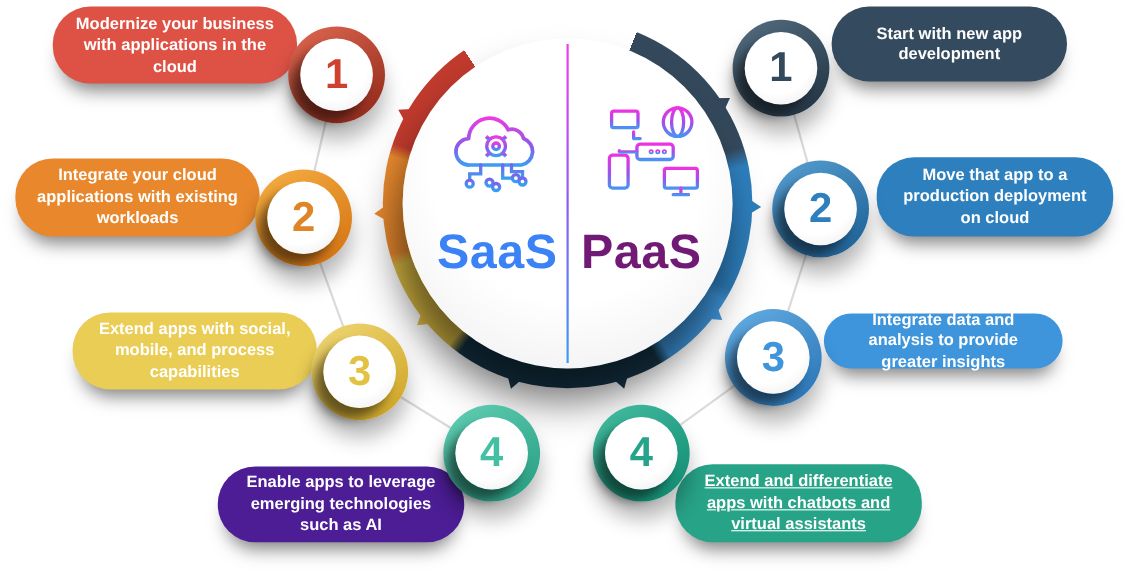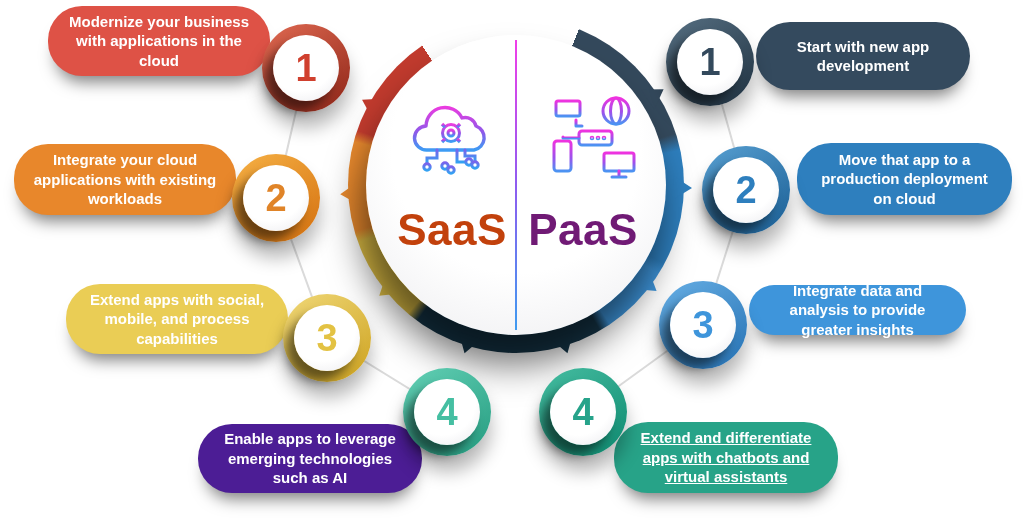--- a/index.html
+++ b/index.html
@@ -47,21 +47,21 @@
     box-shadow: -6px 30px 36px rgba(0,0,0,0.55);
   }
   .divider {
     position:absolute; left:515px; top:40px; width:2px; height:290px; z-index:4;
     background: linear-gradient(#F03EE8, #8E5CF0, #3E9BF0);
   }
   .half-label {
     position:absolute; z-index:4; width:150px; text-align:center;
     font-size:44px; font-weight:bold; letter-spacing:0.5px;
   }
-  .saas-label { left:377px; top:205px; color:#c2410c; }
+  .saas-label { left:377px; top:205px; color:#3b82f6; }
   .paas-label { left:508px; top:205px; color:#701a75; }
   .icon { position:absolute; z-index:4; }
   .saas-icon { left:403px; top:92px; }
   .paas-icon { left:546px; top:93px; }
 
   
   .badge {
     position:absolute; width:88px; height:88px; border-radius:50%;
     z-index:6; box-shadow: 0 16px 18px rgba(0,0,0,0.28);
   }
@@ -93,21 +93,21 @@
   .bubble {
     position:absolute; z-index:5; border-radius:34px; box-sizing:border-box;
     color:#ffffff; font-weight:bold; font-size:15px; line-height:1.3;
     display:flex; align-items:center; justify-content:center; text-align:center;
     padding:12px 16px; box-shadow: 0 14px 16px -8px rgba(0,0,0,0.5);
   }
   .bubble-l1 { left:48px;  top:6px;   width:222px; height:70px; background:#DE5246; }
   .bubble-l2 { left:14px;  top:144px; width:222px; height:71px; background:#E8872B; }
   .bubble-l3 { left:66px;  top:284px; width:222px; height:70px; background:#EACD55; }
   .bubble-l4 { left:198px; top:424px; width:224px; height:69px; background:#4c1d95; }
-  .bubble-r1 { left:756px; top:22px;   width:214px; height:68px; background:#344A5E; }
+  .bubble-r1 { left:756px; top:6px;   width:214px; height:68px; background:#344A5E; }
   .bubble-r2 { left:797px; top:143px; width:215px; height:72px; background:#2E7FBE; }
   .bubble-r3 { left:749px; top:285px; width:217px; height:50px; background:#3E95DB; }
   .bubble-r4 { left:614px; top:422px; width:224px; height:71px; background:#27A388;text-decoration:underline; }
 </style>
 </head>
 <body>
 
 <div class="canvas">
 
   <svg class="connectors" width="1024" height="520">

